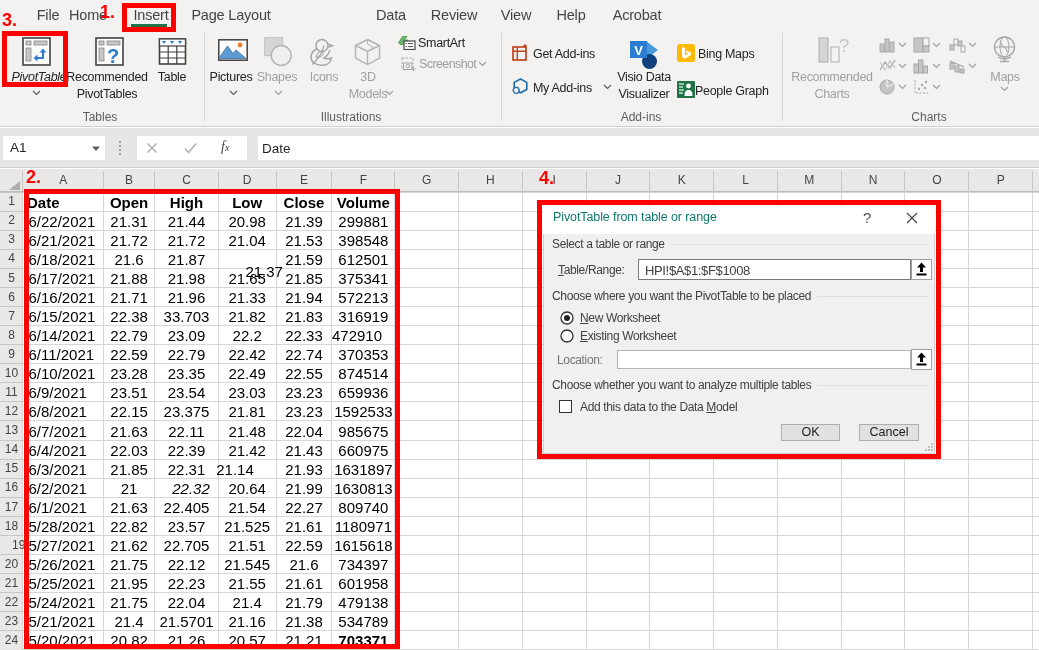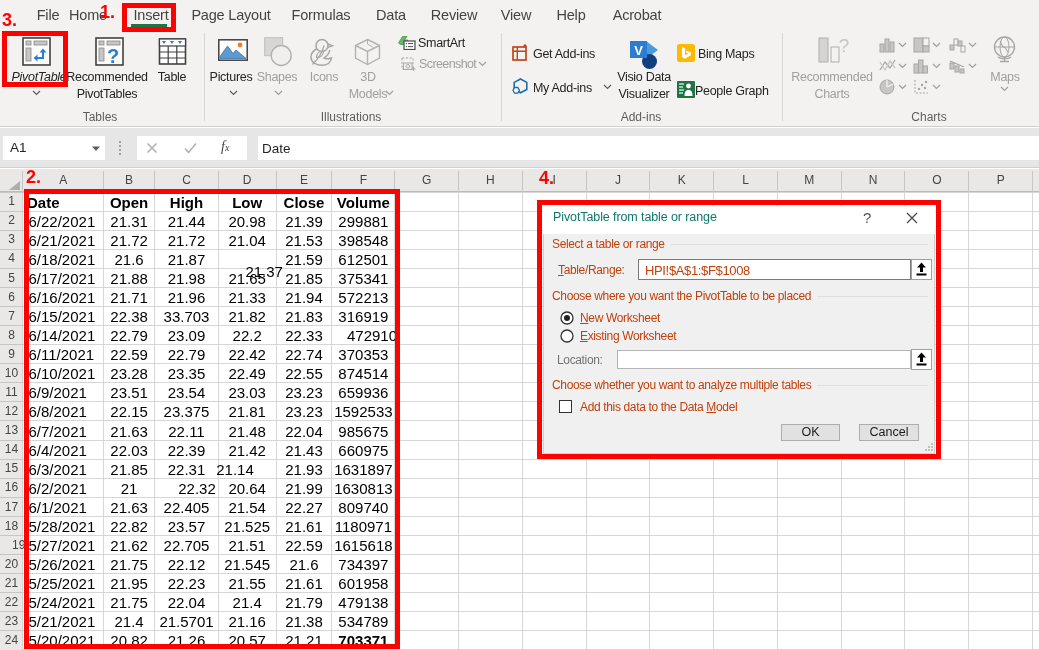--- a/index.html
+++ b/index.html
@@ -9,31 +9,30 @@
 .glabel{position:absolute;font-size:12px;color:#605e5c;text-align:center;}
 .blabel{position:absolute;font-size:12.5px;letter-spacing:-0.3px;color:#252423;text-align:center;line-height:16.5px;}
 .gray{color:#a19f9d;}
 .rownum{position:absolute;font-size:12px;color:#444;text-align:center;width:23px;}
 .collet{position:absolute;font-size:12px;color:#444;text-align:center;top:173px;height:19px;line-height:19px;}
 .cellnum{position:absolute;font-size:15px;color:#000;text-align:center;}
 .cellhead{position:absolute;font-size:15px;font-weight:bold;color:#000;text-align:center;}
 .celldate{position:absolute;font-size:15px;color:#000;text-align:left;}
 .redlab{position:absolute;color:#fb0300;font-weight:bold;font-size:18px;font-family:"Liberation Sans",sans-serif;z-index:40;}
 .redbox{position:absolute;border:5px solid #fb0300;}
-.dtext{font-size:12px;letter-spacing:-0.35px;color:#c2410c;}
+.dtext{font-size:12px;letter-spacing:-0.35px;color:#404040;}
 .ghead{position:absolute;display:flex;align-items:center;}
 .ghead .ln{flex:1;height:1px;background:#e0dfde;margin-left:6px;}
 </style></head><body>
 <div id="app">
 
 <div class="abs" style="left:0;top:0;width:1039px;height:30px;background:#f3f2f1;"></div>
 <div class="tab" style="left:-12px;width:120px;">File</div>
 <div class="tab" style="left:28px;width:120px;">Home</div>
 <div class="tab" style="left:171px;width:120px;">Page Layout</div>
-<div class="tab" style="left:261px;width:120px;">Formulas</div>
 <div class="tab" style="left:331px;width:120px;">Data</div>
 <div class="tab" style="left:394px;width:120px;">Review</div>
 <div class="tab" style="left:456px;width:120px;">View</div>
 <div class="tab" style="left:511px;width:120px;">Help</div>
 <div class="tab" style="left:577px;width:120px;">Acrobat</div>
 <div class="tab" style="left:91px;width:120px;font-weight:normal;">Insert</div>
 <div class="abs" style="left:131px;top:24px;width:36px;height:2.8px;background:#217346;z-index:30;"></div>
 <div class="abs" style="left:0;top:30px;width:1039px;height:97px;background:#f3f2f1;border-bottom:1px solid #d1cfcd;"></div>
 <div class="abs" style="left:204px;top:33px;width:1px;height:88px;background:#d8d6d4;"></div>
 <div class="abs" style="left:501px;top:33px;width:1px;height:88px;background:#d8d6d4;"></div>
@@ -425,21 +424,21 @@
 <div class="cellnum" style="left:84.1px;width:90px;top:308.0px;">22.38</div>
 <div class="cellnum" style="left:141.5px;width:90px;top:308.0px;">33.703</div>
 <div class="cellnum" style="left:202.2px;width:90px;top:308.0px;">21.82</div>
 <div class="cellnum" style="left:259.0px;width:90px;top:308.0px;">21.83</div>
 <div class="cellnum" style="left:318.4px;width:90px;top:308.0px;">316919</div>
 <div class="celldate" style="left:28.5px;top:327.1px;">6/14/2021</div>
 <div class="cellnum" style="left:84.1px;width:90px;top:327.1px;">22.79</div>
 <div class="cellnum" style="left:141.5px;width:90px;top:327.1px;">23.09</div>
 <div class="cellnum" style="left:202.2px;width:90px;top:327.1px;">22.2</div>
 <div class="cellnum" style="left:259.0px;width:90px;top:327.1px;">22.33</div>
-<div class="cellnum" style="left:327px;width:90px;top:327.1px;">472910</div>
+<div class="cellnum" style="left:312px;width:90px;top:327.1px;">472910</div>
 <div class="celldate" style="left:28.5px;top:346.2px;">6/11/2021</div>
 <div class="cellnum" style="left:84.1px;width:90px;top:346.2px;">22.59</div>
 <div class="cellnum" style="left:141.5px;width:90px;top:346.2px;">22.79</div>
 <div class="cellnum" style="left:202.2px;width:90px;top:346.2px;">22.42</div>
 <div class="cellnum" style="left:259.0px;width:90px;top:346.2px;">22.74</div>
 <div class="cellnum" style="left:318.4px;width:90px;top:346.2px;">370353</div>
 <div class="celldate" style="left:28.5px;top:365.2px;">6/10/2021</div>
 <div class="cellnum" style="left:84.1px;width:90px;top:365.2px;">23.28</div>
 <div class="cellnum" style="left:141.5px;width:90px;top:365.2px;">23.35</div>
 <div class="cellnum" style="left:202.2px;width:90px;top:365.2px;">22.49</div>
@@ -470,21 +469,21 @@
 <div class="cellnum" style="left:259.0px;width:90px;top:441.6px;">21.43</div>
 <div class="cellnum" style="left:318.4px;width:90px;top:441.6px;">660975</div>
 <div class="celldate" style="left:28.5px;top:460.7px;">6/3/2021</div>
 <div class="cellnum" style="left:84.1px;width:90px;top:460.7px;">21.85</div>
 <div class="cellnum" style="left:141.5px;width:90px;top:460.7px;">22.31</div>
 <div class="cellnum" style="left:190px;width:90px;top:460.7px;">21.14</div>
 <div class="cellnum" style="left:259.0px;width:90px;top:460.7px;">21.93</div>
 <div class="cellnum" style="left:318.4px;width:90px;top:460.7px;">1631897</div>
 <div class="celldate" style="left:28.5px;top:479.7px;">6/2/2021</div>
 <div class="cellnum" style="left:84.1px;width:90px;top:479.7px;">21</div>
-<div class="cellnum" style="left:152px;width:90px;top:479.7px;">22.32</div>
+<div class="cellnum" style="left:146px;width:90px;top:479.7px;font-style:italic;">22.32</div>
 <div class="cellnum" style="left:202.2px;width:90px;top:479.7px;">20.64</div>
 <div class="cellnum" style="left:259.0px;width:90px;top:479.7px;">21.99</div>
 <div class="cellnum" style="left:318.4px;width:90px;top:479.7px;">1630813</div>
 <div class="celldate" style="left:28.5px;top:498.8px;">6/1/2021</div>
 <div class="cellnum" style="left:84.1px;width:90px;top:498.8px;">21.63</div>
 <div class="cellnum" style="left:141.5px;width:90px;top:498.8px;">22.405</div>
 <div class="cellnum" style="left:202.2px;width:90px;top:498.8px;">21.54</div>
 <div class="cellnum" style="left:259.0px;width:90px;top:498.8px;">22.27</div>
 <div class="cellnum" style="left:318.4px;width:90px;top:498.8px;">809740</div>
 <div class="celldate" style="left:28.5px;top:517.9px;">5/28/2021</div>

